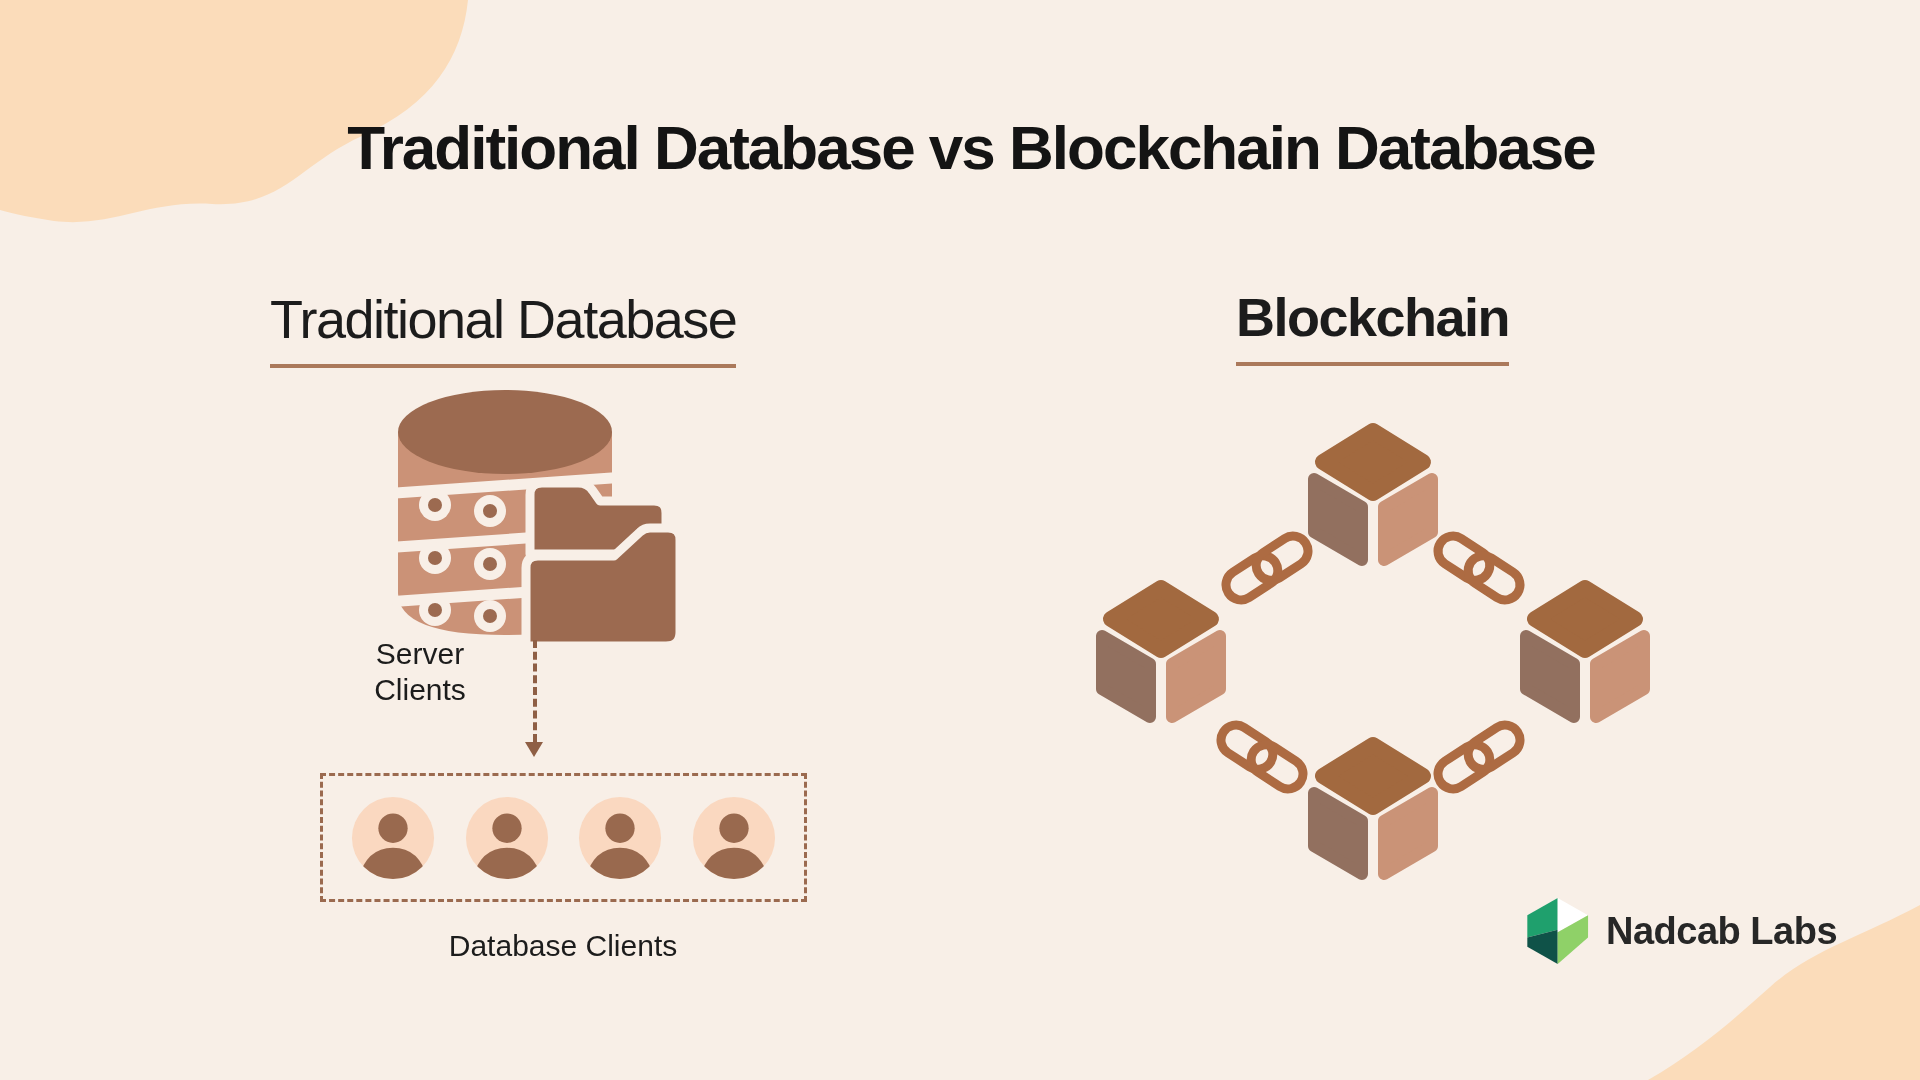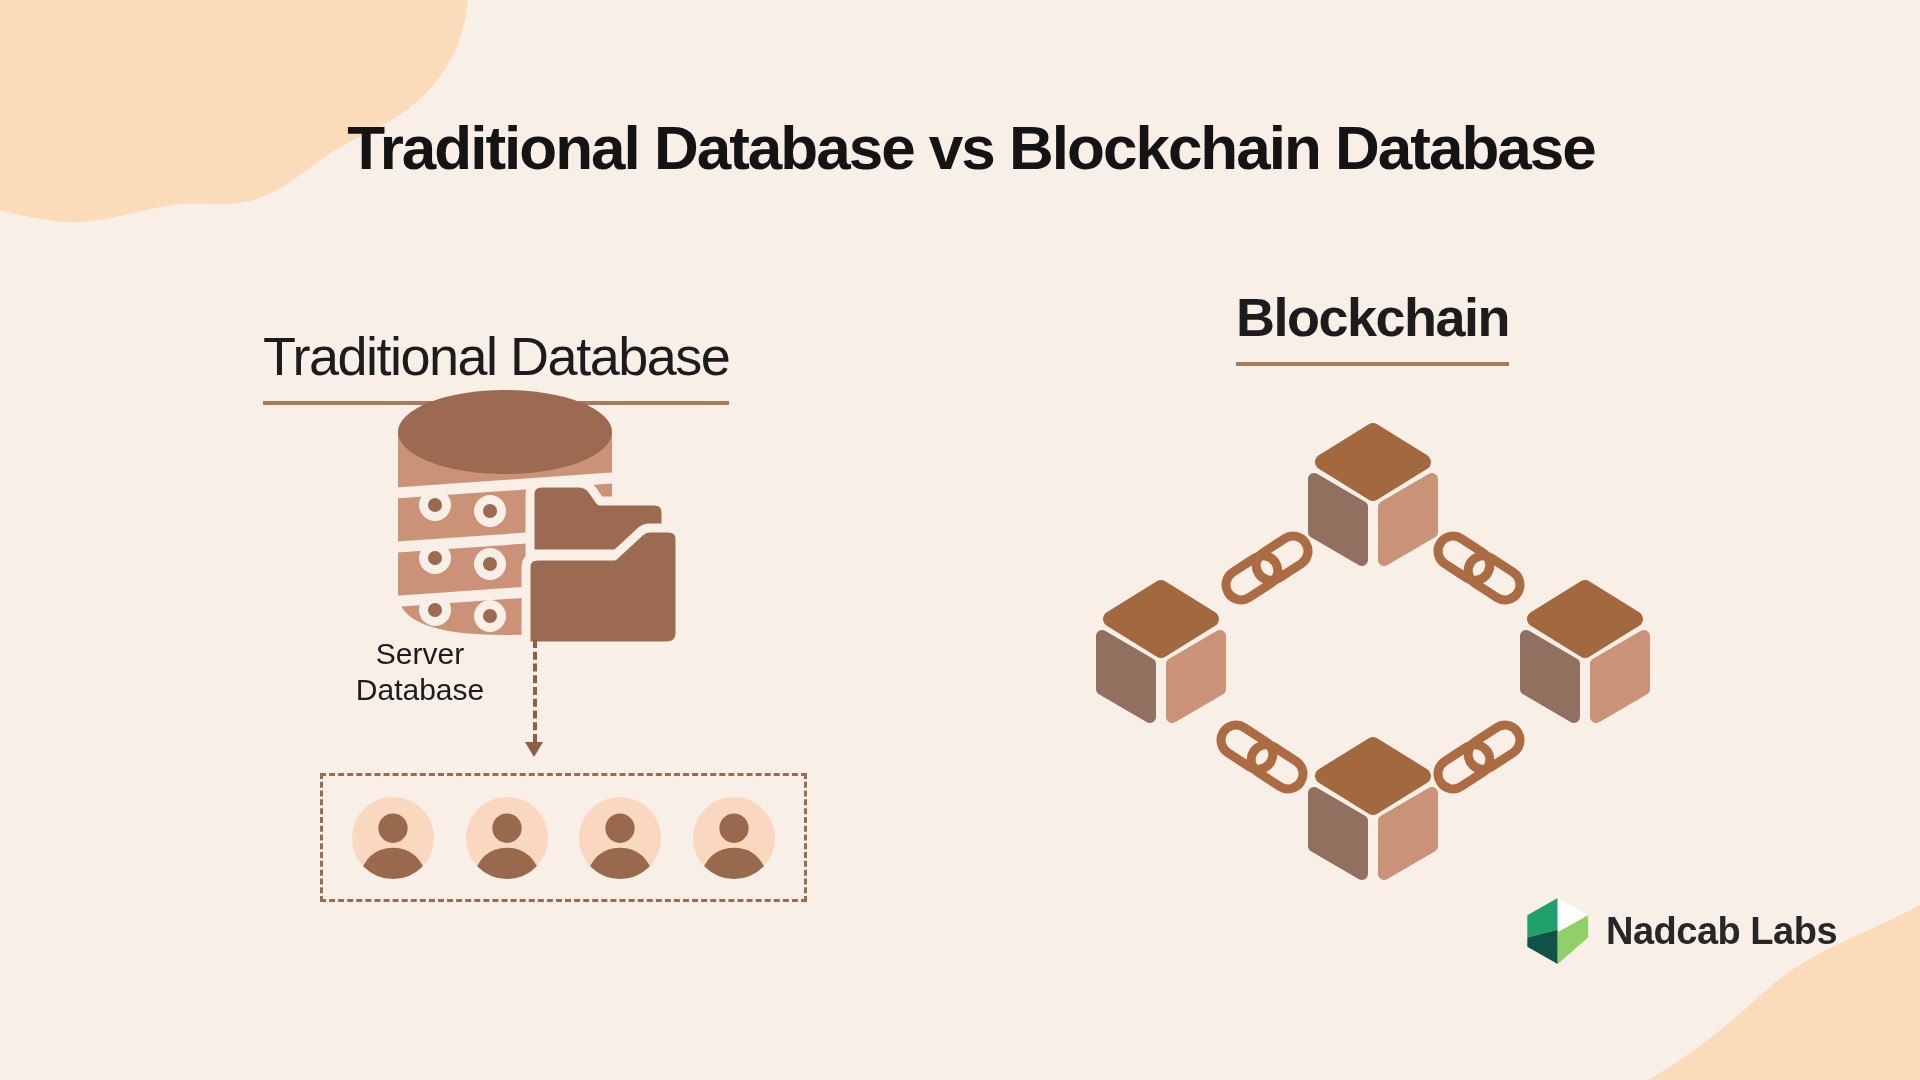--- a/index.html
+++ b/index.html
@@ -15,21 +15,21 @@
     position:absolute;top:112px;left:11px;width:1920px;
     text-align:center;font-size:62px;font-weight:700;letter-spacing:-2px;
     color:#141414;
   }
   .heading{
     position:absolute;display:inline-block;
     font-size:54px;font-weight:400;letter-spacing:-1.5px;color:#1c1c1c;
     border-bottom:4px solid #ab795b;padding-bottom:14px;
     white-space:nowrap;
   }
-  .heading-left{left:263px;top:288px;margin-top:37px;}
+  .heading-left{left:270px;top:288px;}
   .heading-right{left:1236px;top:286px;font-weight:bold;}
   .small-label{
     position:absolute;font-size:30px;color:#1c1c1c;line-height:36px;
     text-align:center;
   }
   .server-label{left:330px;top:636px;width:180px;}
   .clients-label{left:413px;top:928px;width:300px;}
   .arrow-stem{
     position:absolute;left:533px;top:640px;height:102px;width:0;
     border-left:4px dashed #8f5f45;
@@ -109,21 +109,21 @@
     <g stroke="#f8efe7" stroke-width="9" stroke-linejoin="round" fill="#9c6a50">
       <path d="M138 166 L138 107 Q138 95 150 95 L186 95 Q196 95 201 103 L208 113 L262 113
                Q274 113 274 125 L274 166 Z"></path>
       <path d="M134 258 L134 180 Q134 168 146 168 L222 168 L248 144 Q252 140 258 140 L276 140
                Q288 140 288 152 L288 244 Q288 258 274 258 Z"></path>
     </g>
   </svg>
 
   <div class="small-label server-label">
     <div>Server</div>
-    <div>Database</div>
+    <div>Clients</div>
   </div>
 
   <div class="arrow-stem"></div>
   <div class="arrow-head"></div>
 
   <div class="clients-box">
     <svg width="86" height="86" viewBox="0 0 88 88">
       <defs>
           <clipPath id="avc1">
             <circle cx="44" cy="44" r="42"></circle>
@@ -166,20 +166,21 @@
           </clipPath>
         </defs>
       <circle cx="44" cy="44" r="42" fill="#fad8c0"></circle>
       <g clip-path="url(#avc4)" fill="#99694e">
         <circle cx="44" cy="34" r="15"></circle>
         <path d="M44 54 Q72 54 80 88 L8 88 Q16 54 44 54 Z"></path>
       </g>
     </svg>
   </div>
 
+  <div class="small-label clients-label">Database Clients</div>
 
   <div class="heading heading-right">Blockchain</div>
 
   <svg class="abs" style="left:1080px;top:400px;" width="600" height="500" viewBox="1080 400 600 500">
     <defs>
       <g id="cube">
 
         <path d="M0,8 L50,39 L0,70 L-50,39 Z" fill="#a2693f" stroke="#a2693f" stroke-width="16" stroke-linejoin="round"></path>
 
         <path d="M-59,56 L-11,84 L-11,137 L-59,109 Z" fill="#92705f" stroke="#92705f" stroke-width="12" stroke-linejoin="round"></path>

